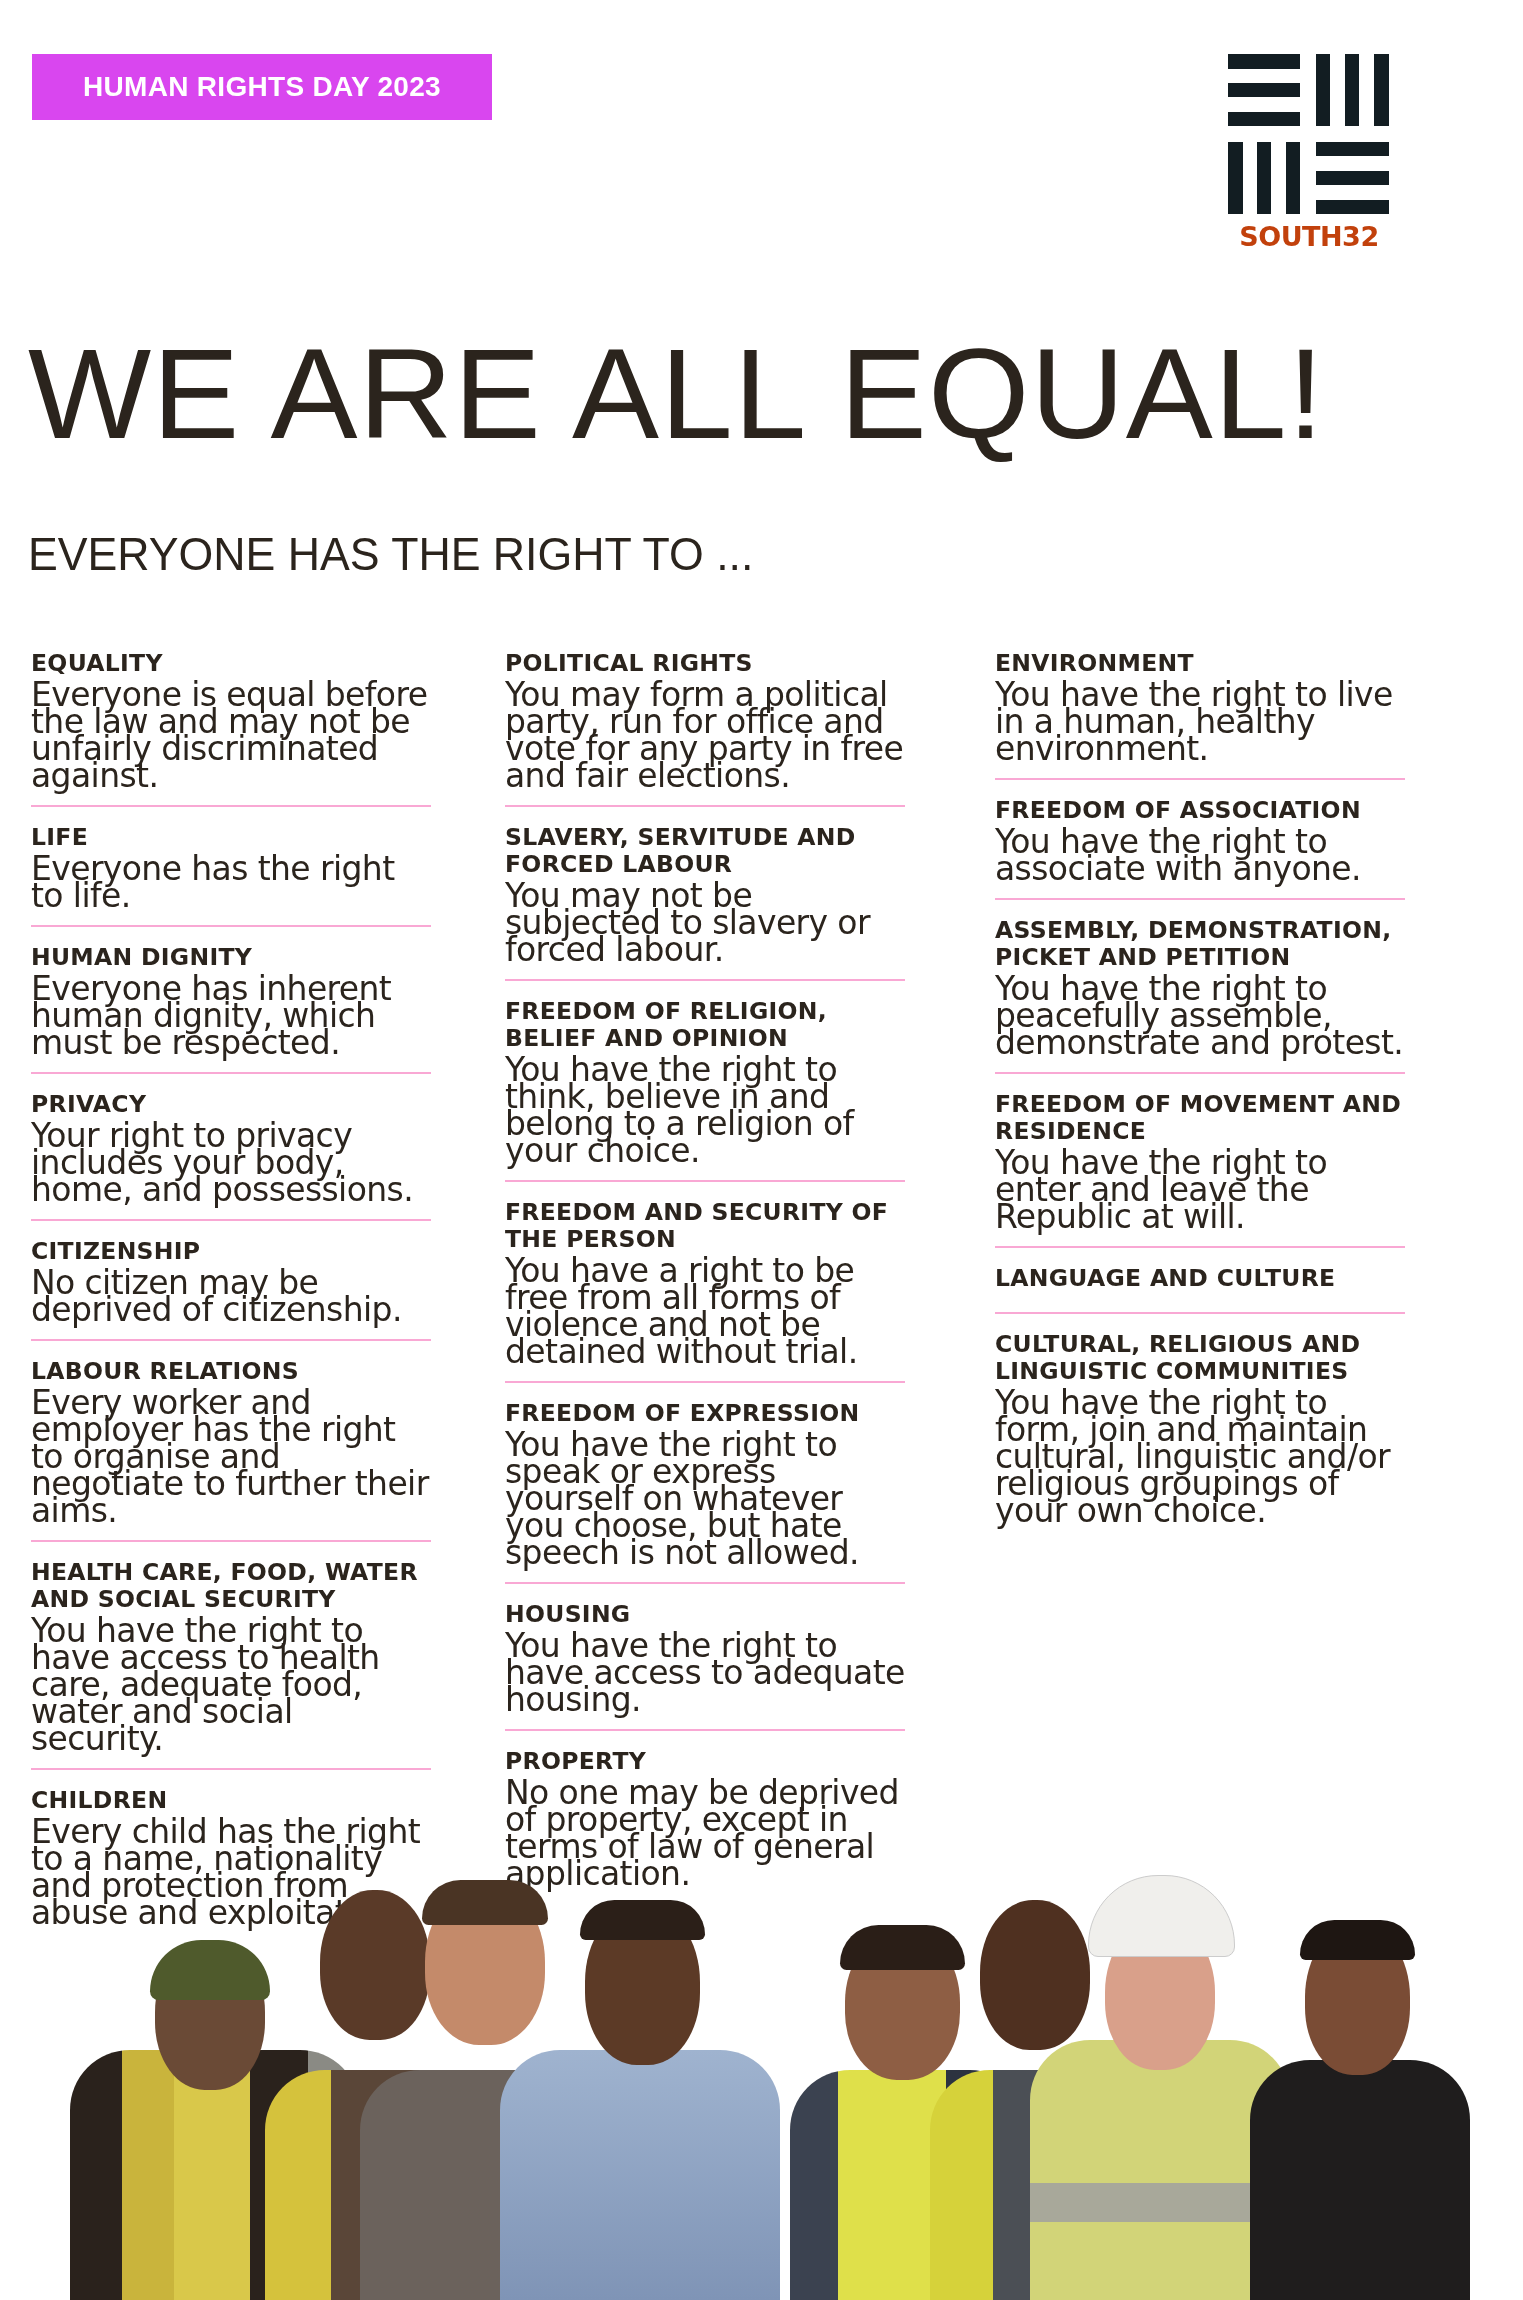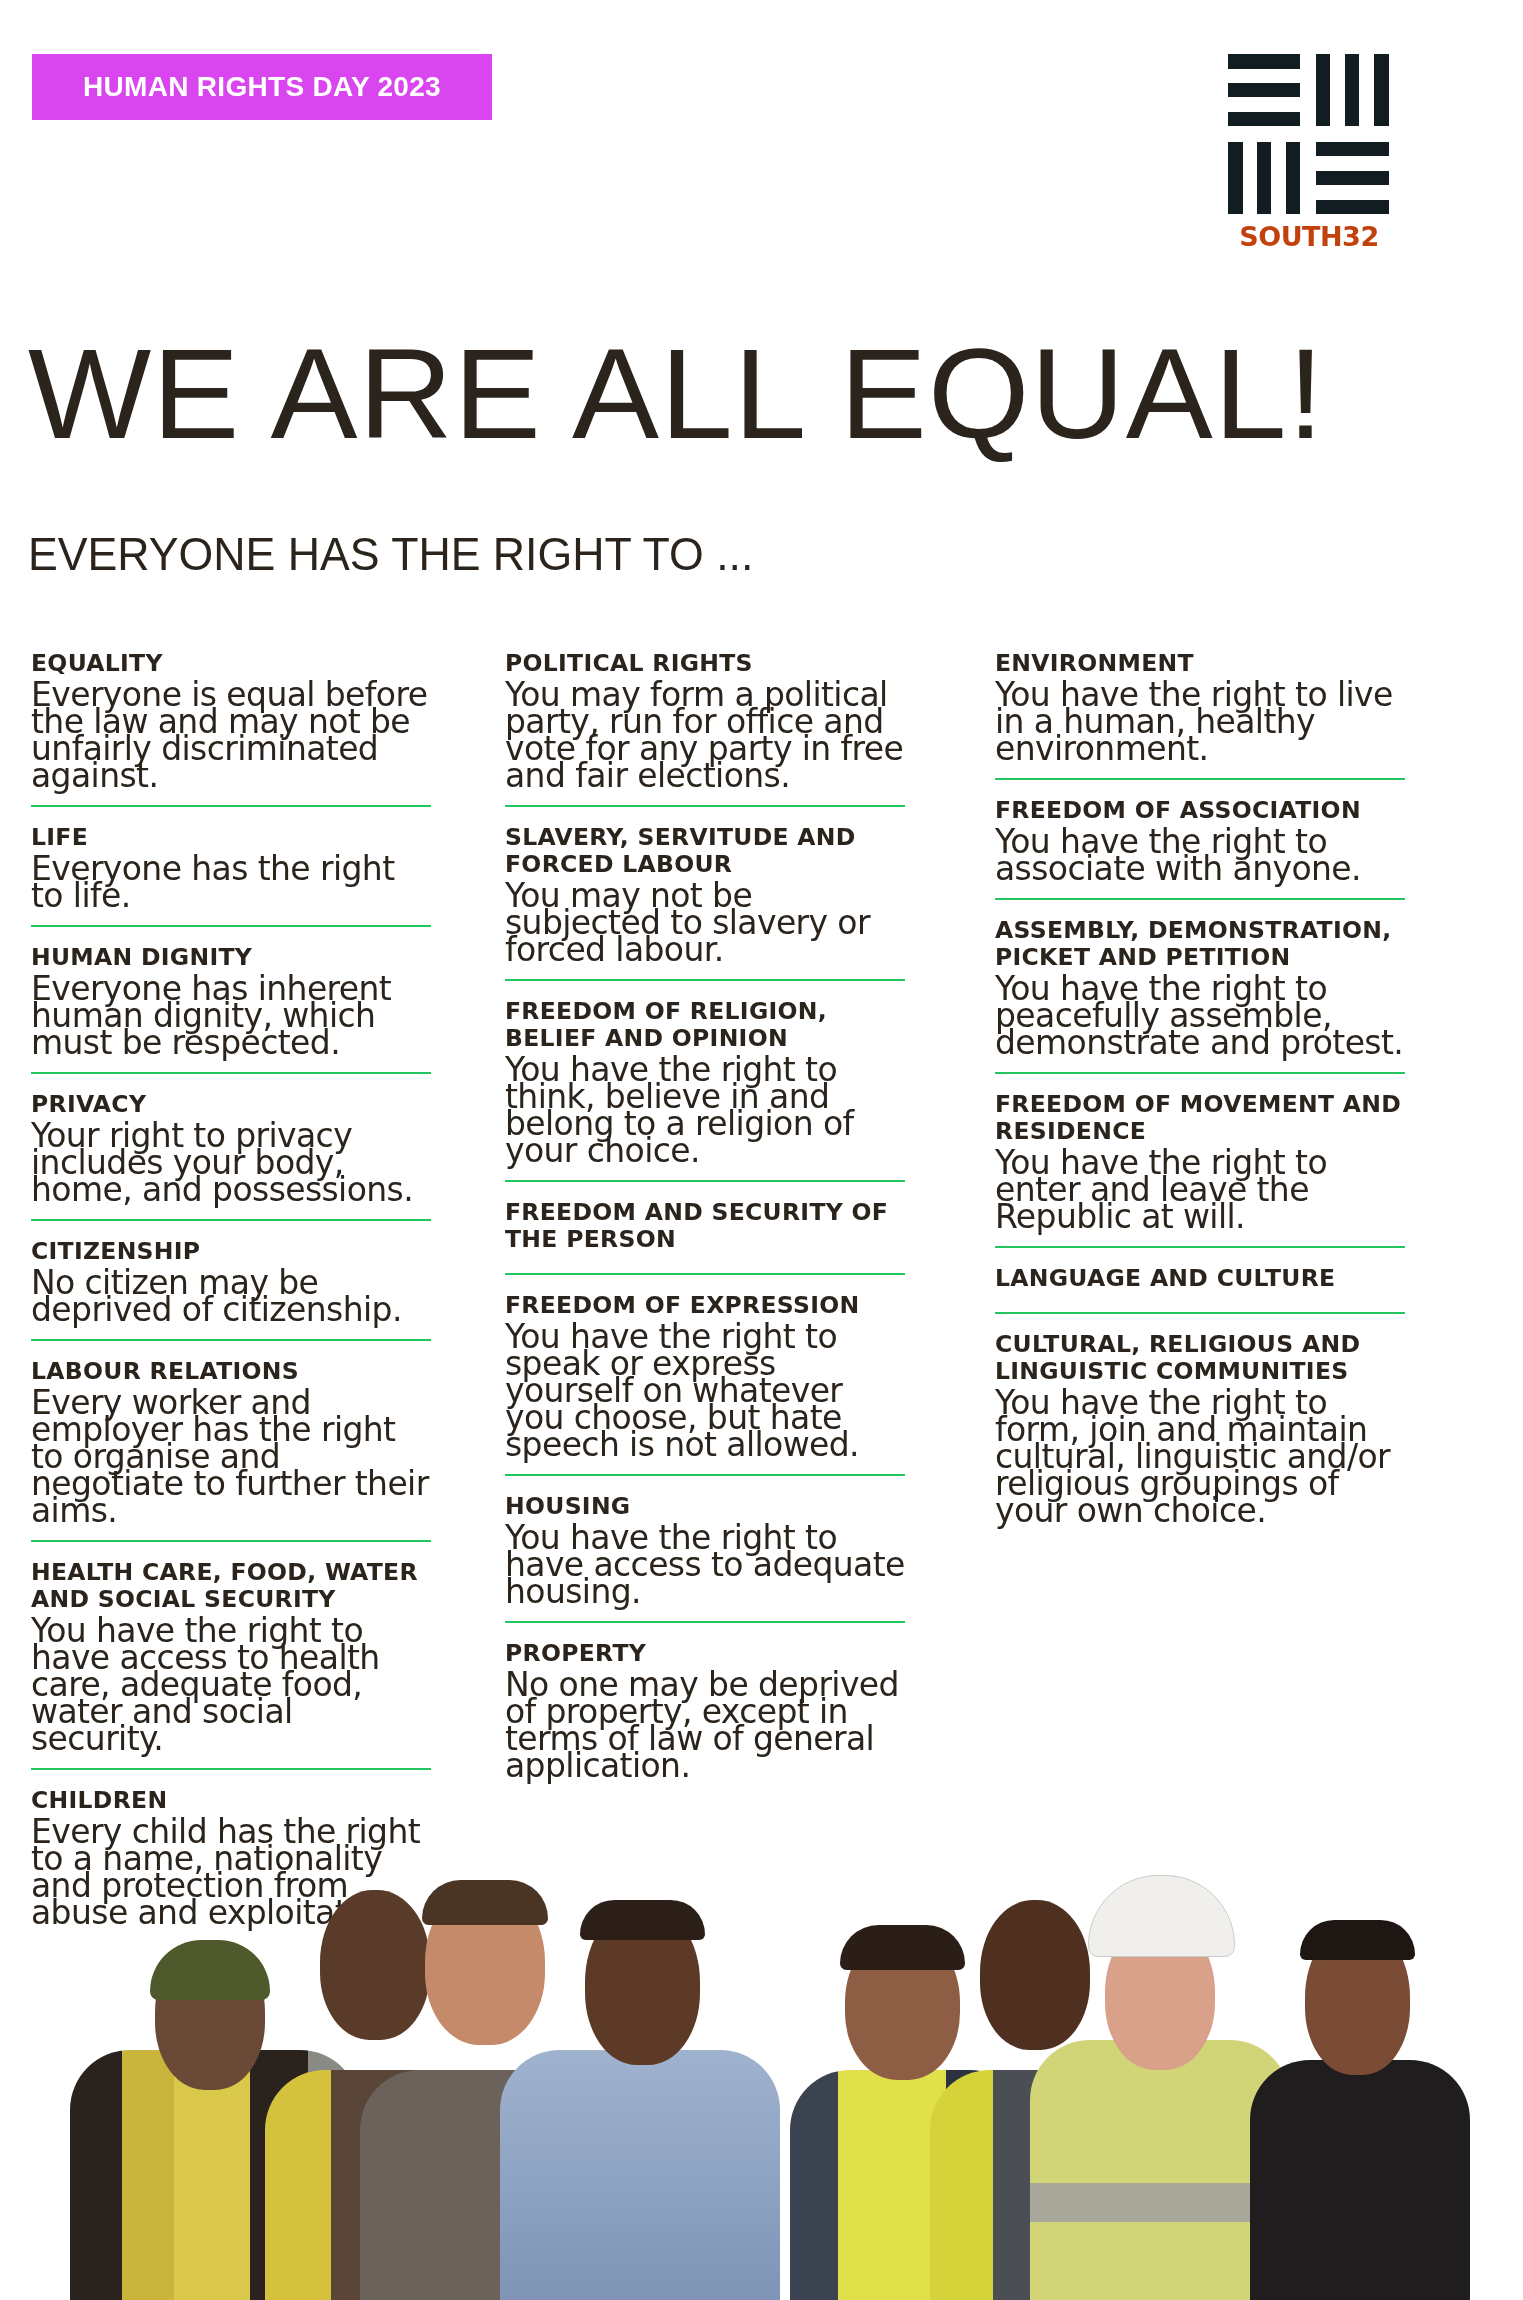--- a/index.html
+++ b/index.html
@@ -11,21 +11,21 @@
   .logo { position:absolute; left:1228px; top:54px; width:162px; }
   .logo-grid { position:relative; width:162px; height:161px; }
   .bar { position:absolute; background:#121d22; }
   .logo-text { font-family:"DejaVu Sans", sans-serif; font-weight:bold; font-size:27px; color:#c2410c;
                letter-spacing:-0.5px; margin-top:6px; text-align:center; }
   .title { position:absolute; left:28px; top:330px; font-size:128px; font-weight:normal;
            letter-spacing:1px; line-height:1; color:#2b241d; transform:scaleX(1.02); transform-origin:left; }
   .subtitle { position:absolute; left:28px; top:530px; font-size:47px; line-height:1; color:#2b241d; transform:scaleX(0.95); transform-origin:left;}
   .col { position:absolute; top:650px; width:400px; }
   .col1 { left:31px; } .col2 { left:505px; } .col3 { left:995px; width:410px; }
-  .item { padding-bottom:16px; margin-bottom:17px; border-bottom:2px solid #22c55e; }
+  .item { padding-bottom:16px; margin-bottom:17px; border-bottom:2px solid #f9a8d4; }
   .item:last-child { border-bottom:none; }
   .item h3 { margin:0 0 4px 0; font-size:23.5px; line-height:27px; font-weight:bold; letter-spacing:0.3px;
              font-family:"DejaVu Sans", sans-serif; color:#2b241d; }
   .item p { margin:0; font-size:33px; line-height:27px; color:#2b241d; font-family:"DejaVu Sans", sans-serif; font-weight:normal; letter-spacing:-0.6px; }
   .photo { position:absolute; left:70px; top:1880px; width:1400px; height:420px; }
   .person { position:absolute; bottom:0; }
   .head { position:absolute; border-radius:48% 48% 45% 45%; }
   .torso { position:absolute; bottom:0; border-radius:60px 60px 0 0; }
 </style>
 </head>
@@ -101,20 +101,21 @@
   <div class="item">
       <h3>SLAVERY, SERVITUDE AND FORCED LABOUR</h3>
       <p>You may not be subjected to slavery or forced labour.</p>
     </div>
   <div class="item">
       <h3>FREEDOM OF RELIGION, BELIEF AND OPINION</h3>
       <p>You have the right to think, believe in and belong to a religion of your choice.</p>
     </div>
   <div class="item">
       <h3>FREEDOM AND SECURITY OF THE PERSON</h3>
+      <p>You have a right to be free from all forms of violence and not be detained without trial.</p>
     </div>
   <div class="item">
       <h3>FREEDOM OF EXPRESSION</h3>
       <p>You have the right to speak or express yourself on whatever you choose, but hate speech is not allowed.</p>
     </div>
   <div class="item">
       <h3>HOUSING</h3>
       <p>You have the right to have access to adequate housing.</p>
     </div>
   <div class="item">

